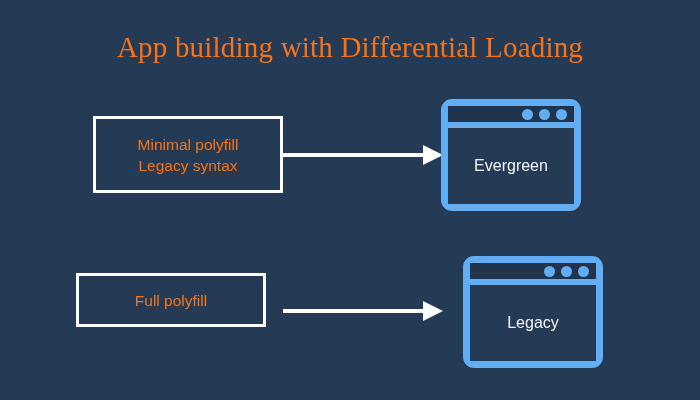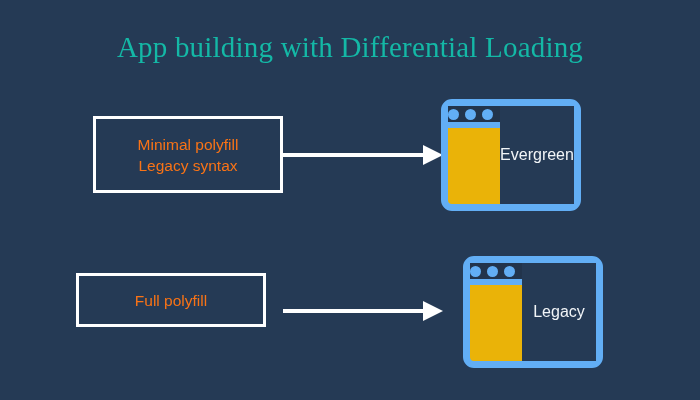--- a/index.html
+++ b/index.html
@@ -24,21 +24,21 @@
   
   .title {
     position: absolute;
     left: 0;
     top: 28px;
     width: 700px;
     text-align: center;
     font-family: "Liberation Serif", "DejaVu Serif", serif;
     font-size: 29px;
     font-weight: 400;
-    color: #14b8a6;
+    color: #f97316;
     letter-spacing: 0.2px;
     line-height: 38px;
     white-space: nowrap;
   }
 
   
   .label-box {
     position: absolute;
     box-sizing: border-box;
     border: 3px solid #ffffff;
@@ -90,21 +90,21 @@
   .browser {
     position: absolute;
     box-sizing: border-box;
     width: 140px;
     height: 112px;
     border: 7px solid #62aef5;
     border-radius: 11px;
     background: #eab308;
     padding: 0;
     display: flex;
-    flex-direction: row;
+    flex-direction: column;
   }
   .browser .titlebar {
     box-sizing: border-box;
     height: 22px;
     flex: 0 0 22px;
     background: #22344c;
     border-bottom: 6px solid #62aef5;
     display: flex;
     align-items: center;
     justify-content: flex-end;

